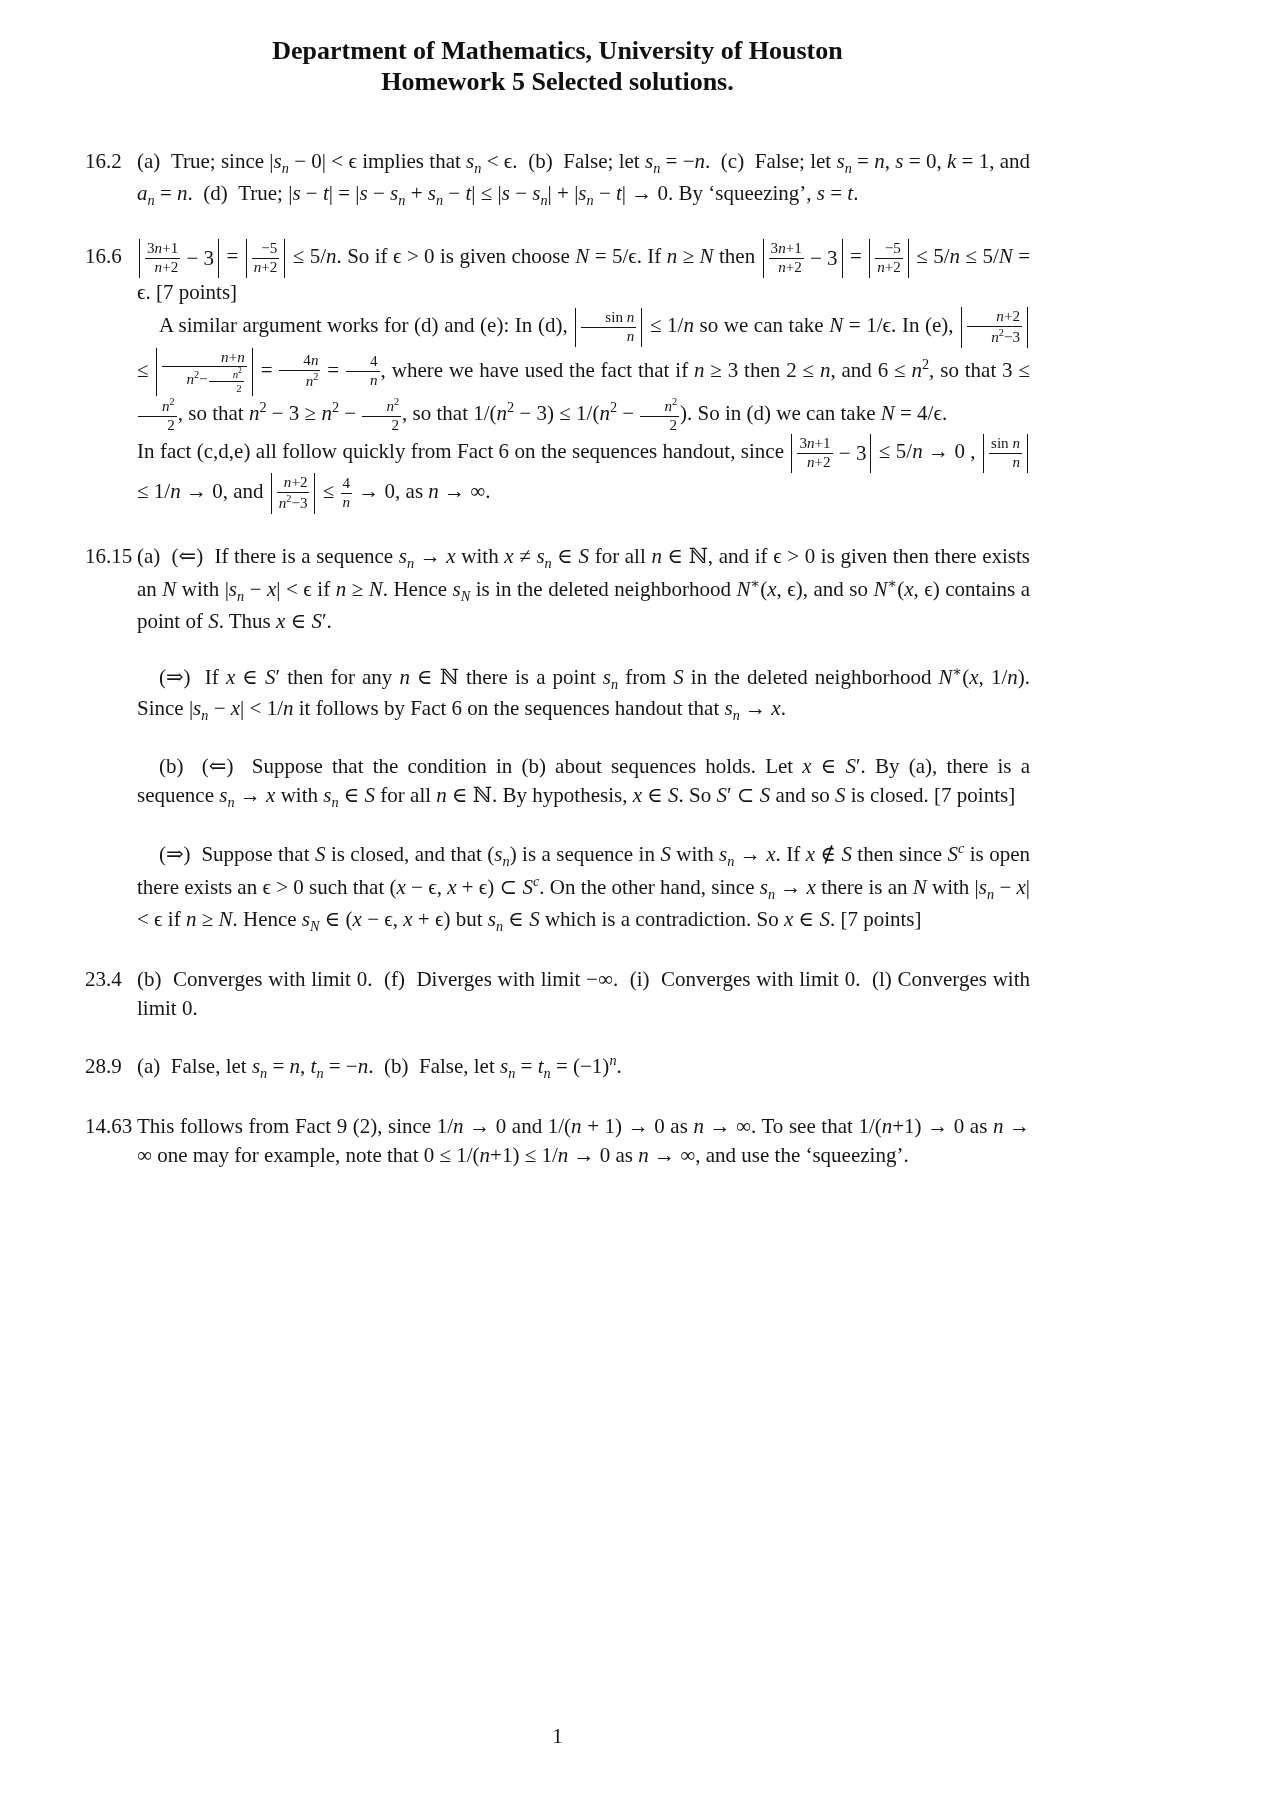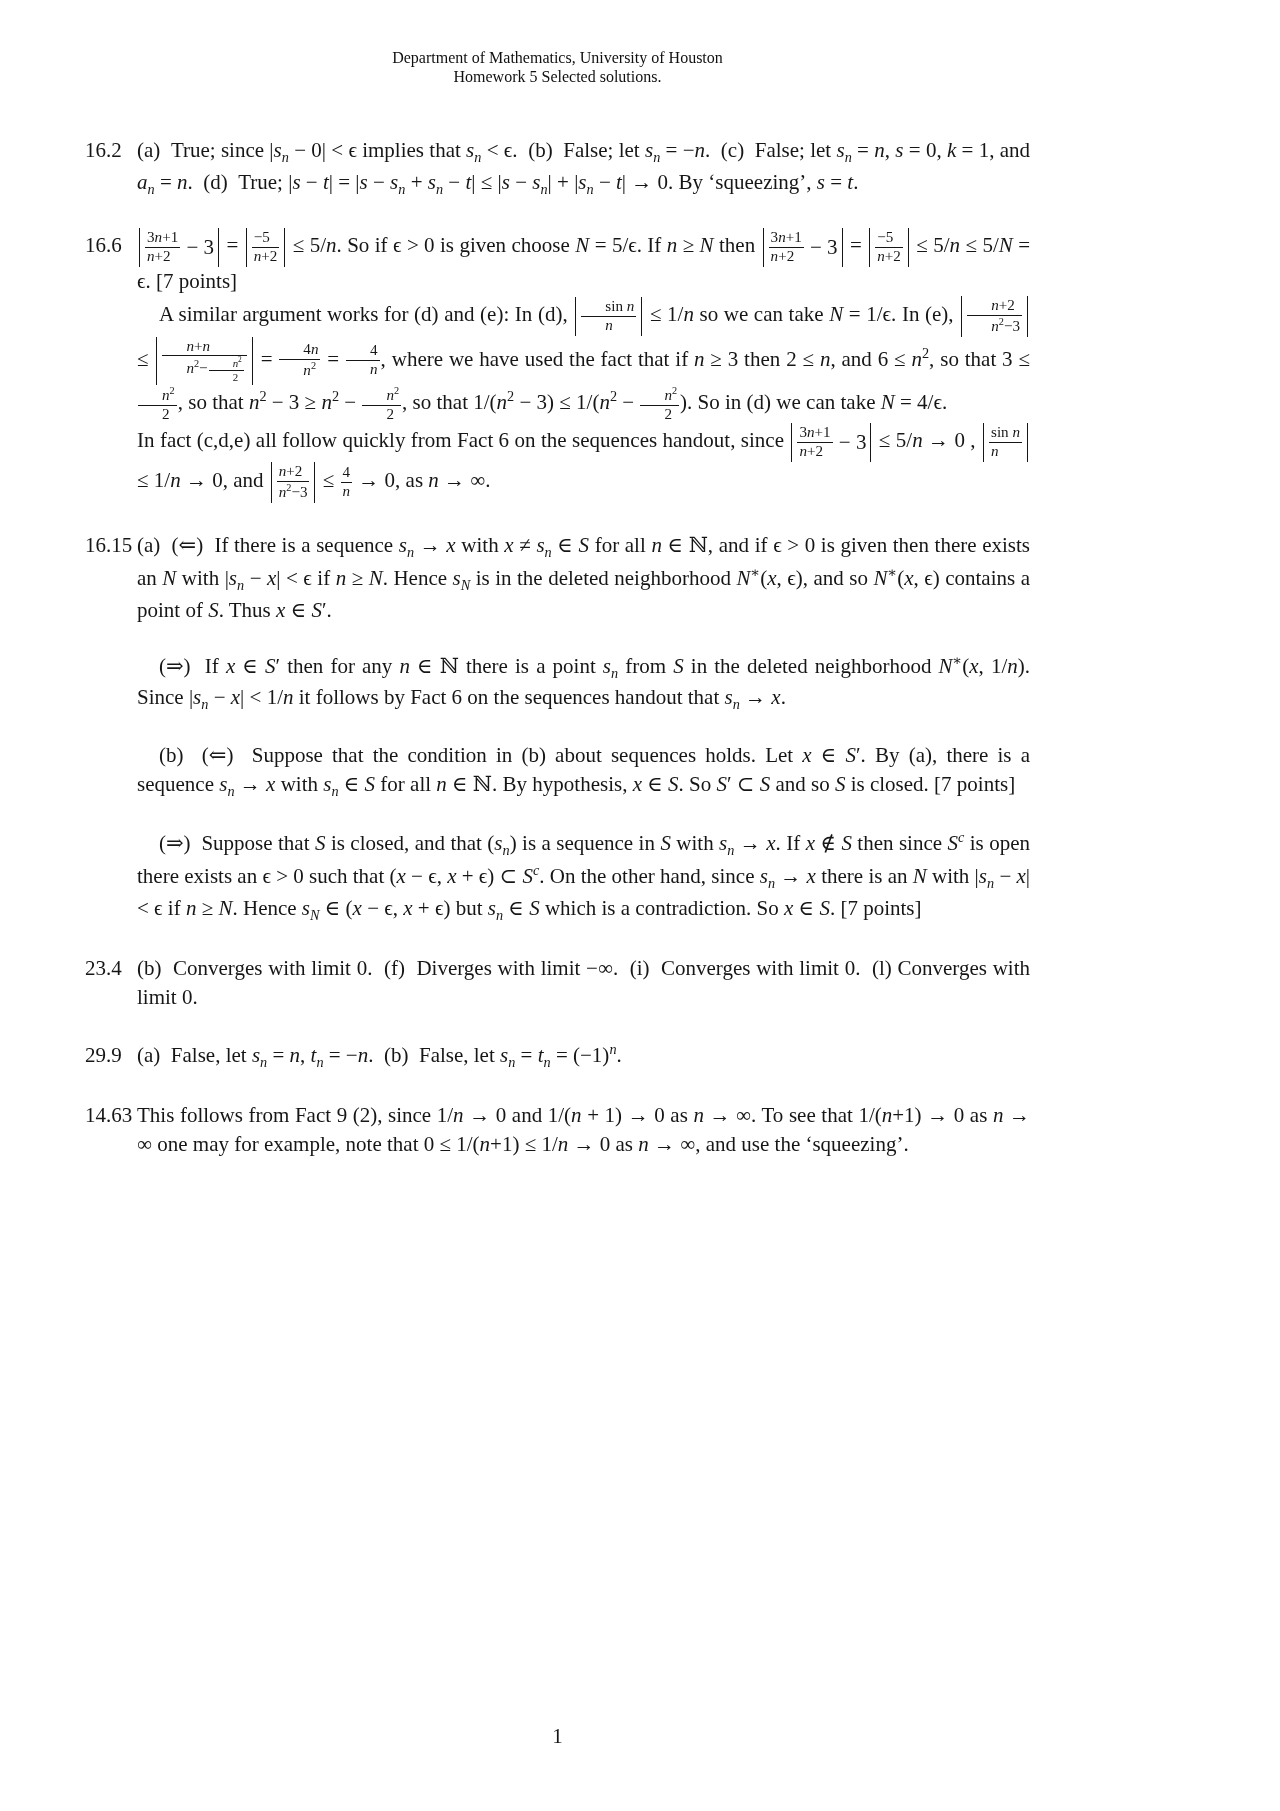--- a/index.html
+++ b/index.html
@@ -15,24 +15,24 @@
     font-family: "Liberation Serif", "DejaVu Serif", serif;
     font-size: 21px;
     color: #161616;
     overflow: hidden;
   }
   .content {
     margin-left: 85px;
     width: 945px;
   }
   .doc-header {
-    padding-top: 48px;
+    padding-top: 35px;
     text-align: center;
-    font-weight: normal;
-    font-size: 16px;
+    font-weight: bold;
+    font-size: 26px;
     line-height: 1.2;
     color: #101010;
   }
   .doc-body {
     margin-top: 50px;
   }
   .problem {
     display: flex;
     align-items: baseline;
     margin-bottom: 28px;
@@ -56,21 +56,21 @@
   .para.indent { text-indent: 22px; }
   .para.gap { margin-top: 26px; }
 
   
   .para i { font-style: italic; }
   sup { font-size: 0.68em; }
   sub { font-size: 0.68em; }
   .fr {
     display: inline-block;
     vertical-align: middle;
-    text-align: left;
+    text-align: right;
     font-size: 0.72em;
     line-height: 1.18;
     margin: 0 1px;
   }
   .fr .fn { display: block; padding: 0 2px; }
   .fr .fd { display: block; padding: 0 2px; border-top: 1px solid currentColor; }
   .abs {
     display: inline-flex;
     align-items: center;
     border-left: 1.2px solid currentColor;
@@ -171,21 +171,21 @@
       </section>
 
       <section class="problem">
         <div class="pnum">23.4</div>
         <div class="ptext">
           <p class="para">(b) &nbsp;Converges with limit 0. &nbsp;(f) &nbsp;Diverges with limit −∞. &nbsp;(i) &nbsp;Converges with limit 0. &nbsp;(l) Converges with limit 0.</p>
         </div>
       </section>
 
       <section class="problem">
-        <div class="pnum">29.9</div>
+        <div class="pnum">28.9</div>
         <div class="ptext">
           <p class="para">(a) &nbsp;False, let <i>s<sub>n</sub></i> = <i>n</i>, <i>t<sub>n</sub></i> = −<i>n</i>. &nbsp;(b) &nbsp;False, let <i>s<sub>n</sub></i> = <i>t<sub>n</sub></i> = (−1)<sup><i>n</i></sup>.</p>
         </div>
       </section>
 
 
       <section class="problem">
         <div class="pnum">14.63</div>
         <div class="ptext">
           <p class="para">This follows from Fact 9 (2), since 1/<i>n</i> → 0 and 1/(<i>n</i> + 1) → 0 as <i>n</i> → ∞. To see that 1/(<i>n</i>+1) → 0 as <i>n</i> → ∞ one may for example, note that 0 ≤ 1/(<i>n</i>+1) ≤ 1/<i>n</i> → 0 as <i>n</i> → ∞, and use the ‘squeezing’.</p>

